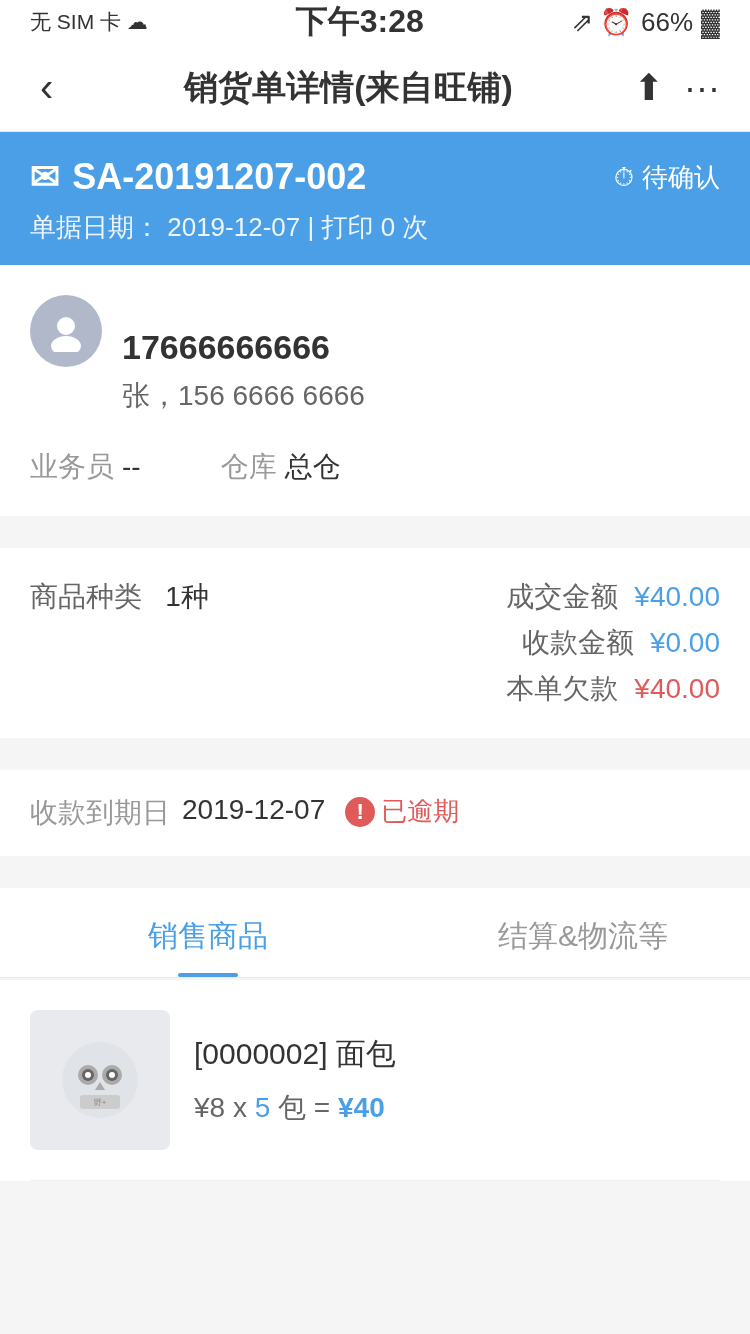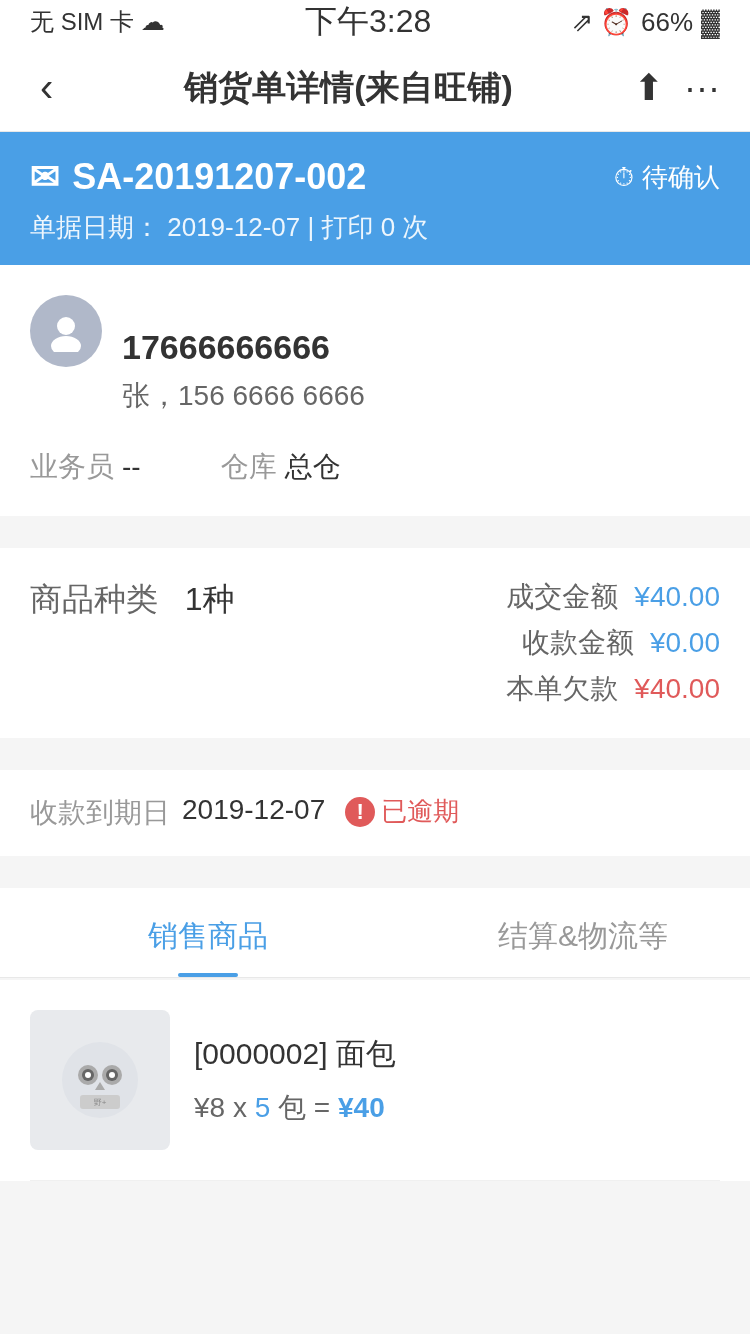--- a/index.html
+++ b/index.html
@@ -17,22 +17,22 @@
     .status-bar {
       height: 44px;
       background: #fff;
       display: flex;
       align-items: center;
       justify-content: space-between;
       padding: 0 30px;
       font-size: 28px;
       font-weight: 500;
     }
-    .status-left { font-size: 24px; display: flex; align-items: center; gap: 10px; }
-    .status-center { font-size: 32px; font-weight: 400; }
+    .status-left { font-size: 21px; display: flex; align-items: center; gap: 10px; }
+    .status-center { font-size: 32px; font-weight: 700; }
     .status-right { font-size: 26px; display: flex; align-items: center; gap: 8px; }
 
     
     .nav-bar {
       height: 88px;
       background: #fff;
       display: flex;
       align-items: center;
       justify-content: space-between;
       padding: 0 30px;
@@ -145,21 +145,21 @@
       display: flex;
       align-items: flex-start;
       justify-content: space-between;
     }
     .summary-left {
       display: flex;
       flex-direction: column;
       gap: 8px;
     }
     .summary-item {
-      font-size: 32px;
+      font-size: 28px;
       color: #666;
     }
     .summary-value-bold { font-weight: 500; color: #333; }
     .summary-right {
       display: flex;
       flex-direction: column;
       align-items: flex-end;
       gap: 8px;
     }
     .summary-amount-row {

